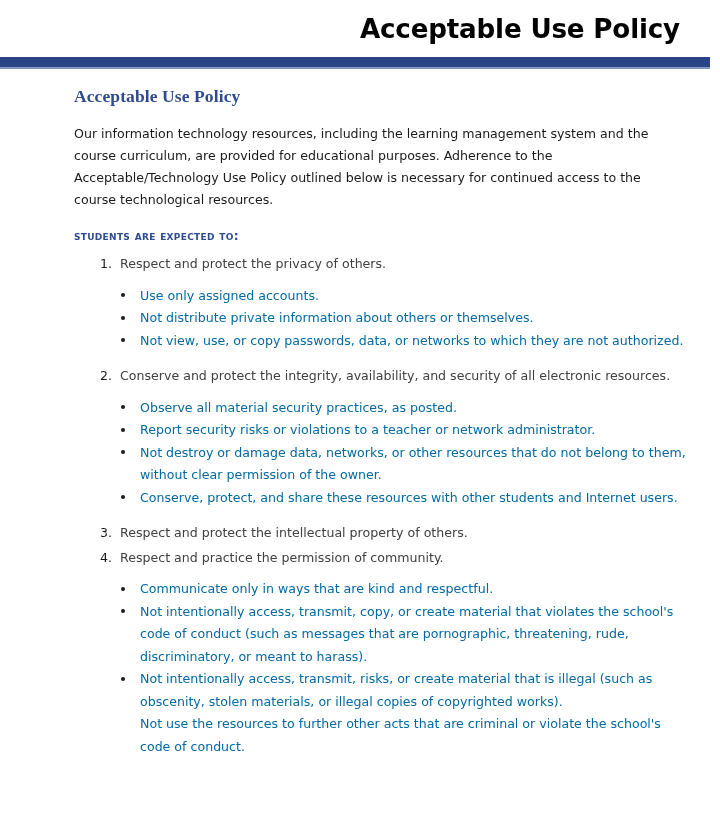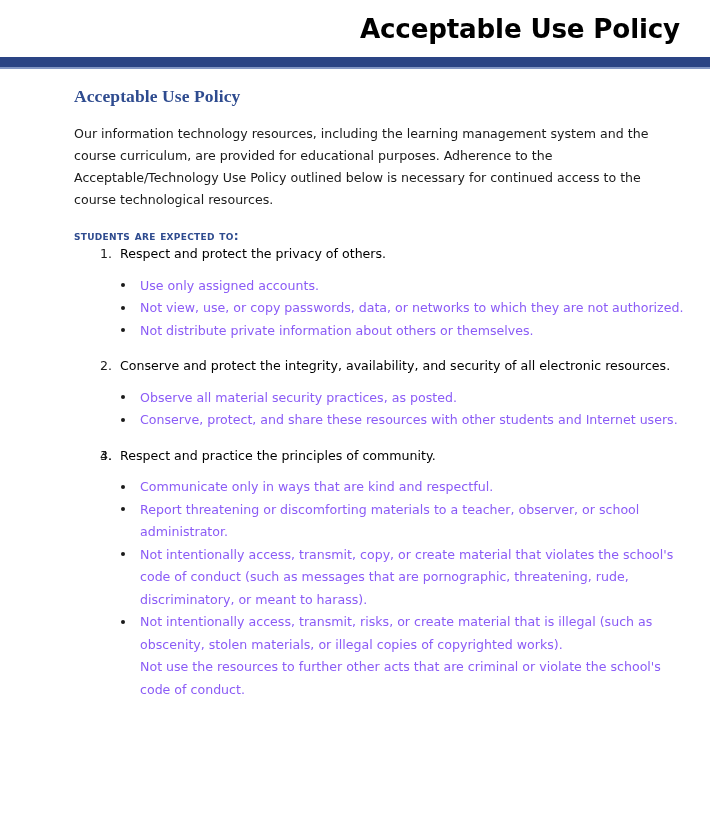--- a/index.html
+++ b/index.html
@@ -90,21 +90,21 @@
     margin-bottom: 18px;
   }
 
   .subheading {
     font-size: 12.2px;
     font-weight: bold;
     font-variant: small-caps;
     text-transform: lowercase;
     color: #2e4b8f;
     letter-spacing: 0.3px;
-    margin-bottom: 0;
+    margin-bottom: 10px;
   }
 
   
   .policy-list {
     list-style: none;
   }
 
   .num-item {
     position: relative;
     padding-left: 46px;
@@ -117,21 +117,21 @@
     top: 0;
     width: 22px;
     font-size: 12.6px;
     line-height: 22.5px;
     color: #1a1a1a;
   }
 
   .num-text {
     font-size: 12.6px;
     line-height: 22.5px;
-    color: #000000;
+    color: #404040;
   }
 
   .sub-list {
     list-style: none;
     margin-top: 9px;
     margin-bottom: 13px;
   }
 
   .bullet-item {
     position: relative;
@@ -154,21 +154,21 @@
     height: 4px;
     background: #1a1a1a;
     border-radius: 50%;
     vertical-align: middle;
     margin-bottom: 2px;
   }
 
   .bullet-text {
     font-size: 12.6px;
     line-height: 22.5px;
-    color: #8b5cf6;
+    color: #0369a1;
     display: block;
   }
 </style>
 </head>
 <body>
 
 <div id="page">
 
   <div class="doc-header">
     <div class="doc-header-title">Acceptable Use Policy</div>
@@ -185,46 +185,50 @@
     <div class="subheading">Students are expected to:</div>
 
     <ol class="policy-list" id="policy-list">
         <li class="num-item"><span class="num-marker">1.</span><span class="num-text">Respect and protect the privacy of others.</span><ul class="sub-list">
             <li class="bullet-item">
               <span class="bullet-marker"><span></span></span>
               <span class="bullet-text">Use only assigned accounts.</span>
             </li>
             <li class="bullet-item">
               <span class="bullet-marker"><span></span></span>
+              <span class="bullet-text">Not distribute private information about others or themselves.</span>
+            </li>
+            <li class="bullet-item">
+              <span class="bullet-marker"><span></span></span>
               <span class="bullet-text">Not view, use, or copy passwords, data, or networks to which they are not authorized.</span>
-            </li>
-            <li class="bullet-item">
-              <span class="bullet-marker"><span></span></span>
-              <span class="bullet-text">Not distribute private information about others or themselves.</span>
             </li>
           </ul></li>
         <li class="num-item"><span class="num-marker">2.</span><span class="num-text">Conserve and protect the integrity, availability, and security of all electronic resources.</span><ul class="sub-list">
             <li class="bullet-item">
               <span class="bullet-marker"><span></span></span>
               <span class="bullet-text">Observe all material security practices, as posted.</span>
             </li>
             <li class="bullet-item">
               <span class="bullet-marker"><span></span></span>
+              <span class="bullet-text">Report security risks or violations to a teacher or network administrator.</span>
+            </li>
+            <li class="bullet-item">
+              <span class="bullet-marker"><span></span></span>
+              <span class="bullet-text">Not destroy or damage data, networks, or other resources that do not belong to them, without clear permission of the owner.</span>
+            </li>
+            <li class="bullet-item">
+              <span class="bullet-marker"><span></span></span>
               <span class="bullet-text">Conserve, protect, and share these resources with other students and Internet users.</span>
             </li>
           </ul></li>
-        <li class="num-item"><span class="num-marker">3.</span></li>
-        <li class="num-item"><span class="num-marker">4.</span><span class="num-text">Respect and practice the principles of community.</span><ul class="sub-list">
+        <li class="num-item"><span class="num-marker">3.</span><span class="num-text">Respect and protect the intellectual property of others.</span></li>
+        <li class="num-item"><span class="num-marker">4.</span><span class="num-text">Respect and practice the permission of community.</span><ul class="sub-list">
             <li class="bullet-item">
               <span class="bullet-marker"><span></span></span>
               <span class="bullet-text">Communicate only in ways that are kind and respectful.</span>
-            </li>
-            <li class="bullet-item">
-              <span class="bullet-marker"><span></span></span>
-              <span class="bullet-text">Report threatening or discomforting materials to a teacher, observer, or school administrator.</span>
             </li>
             <li class="bullet-item">
               <span class="bullet-marker"><span></span></span>
               <span class="bullet-text">Not intentionally access, transmit, copy, or create material that violates the school's code of conduct (such as messages that are pornographic, threatening, rude, discriminatory, or meant to harass).</span>
             </li>
             <li class="bullet-item">
               <span class="bullet-marker"><span></span></span>
               <span class="bullet-text">Not intentionally access, transmit, risks, or create material that is illegal (such as obscenity, stolen materials, or illegal copies of copyrighted works).</span>
             </li>
             <li class="bullet-item">

